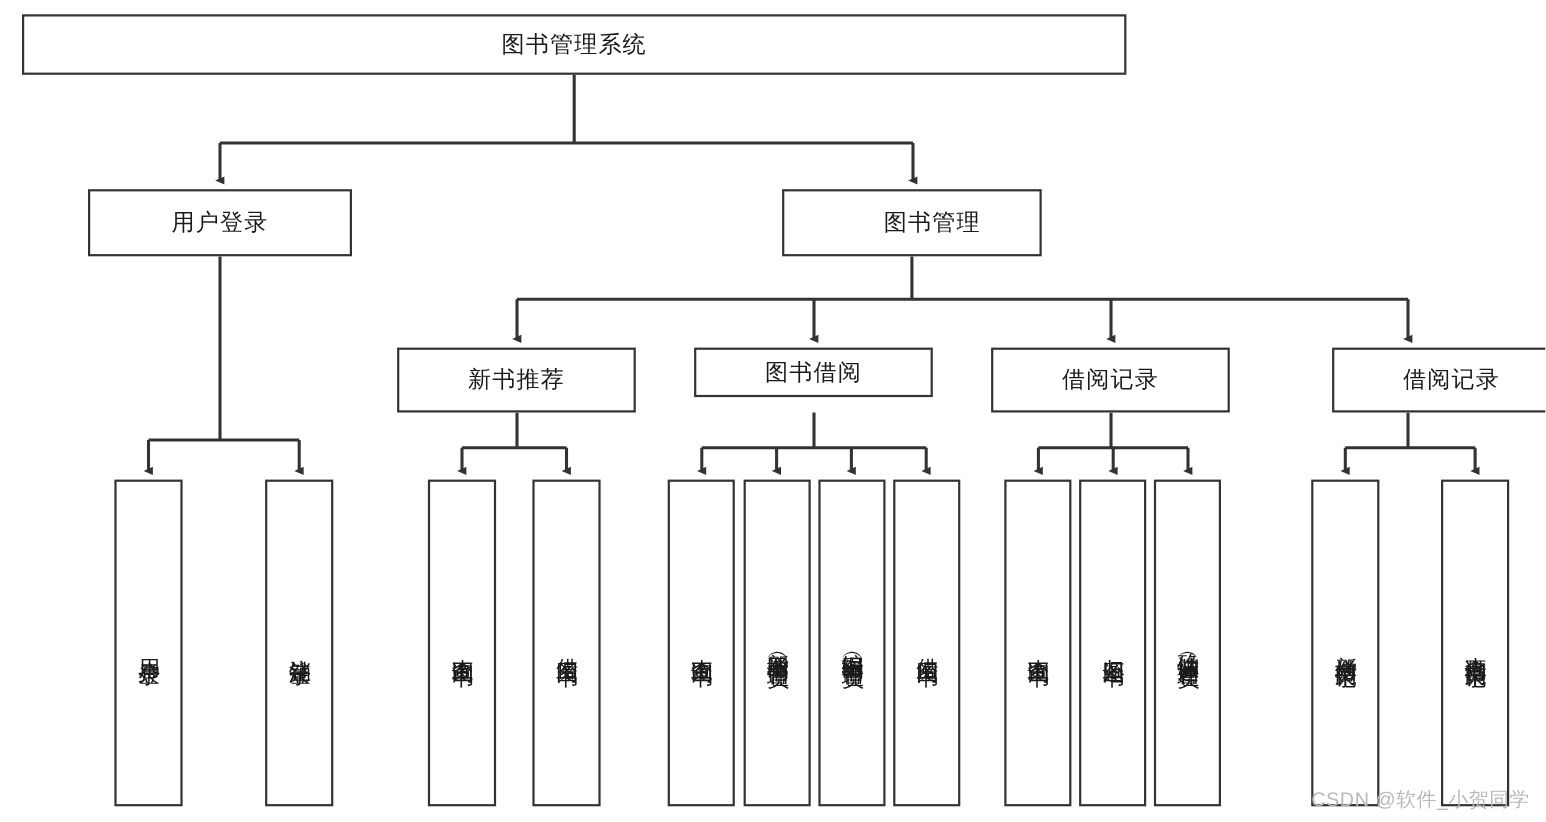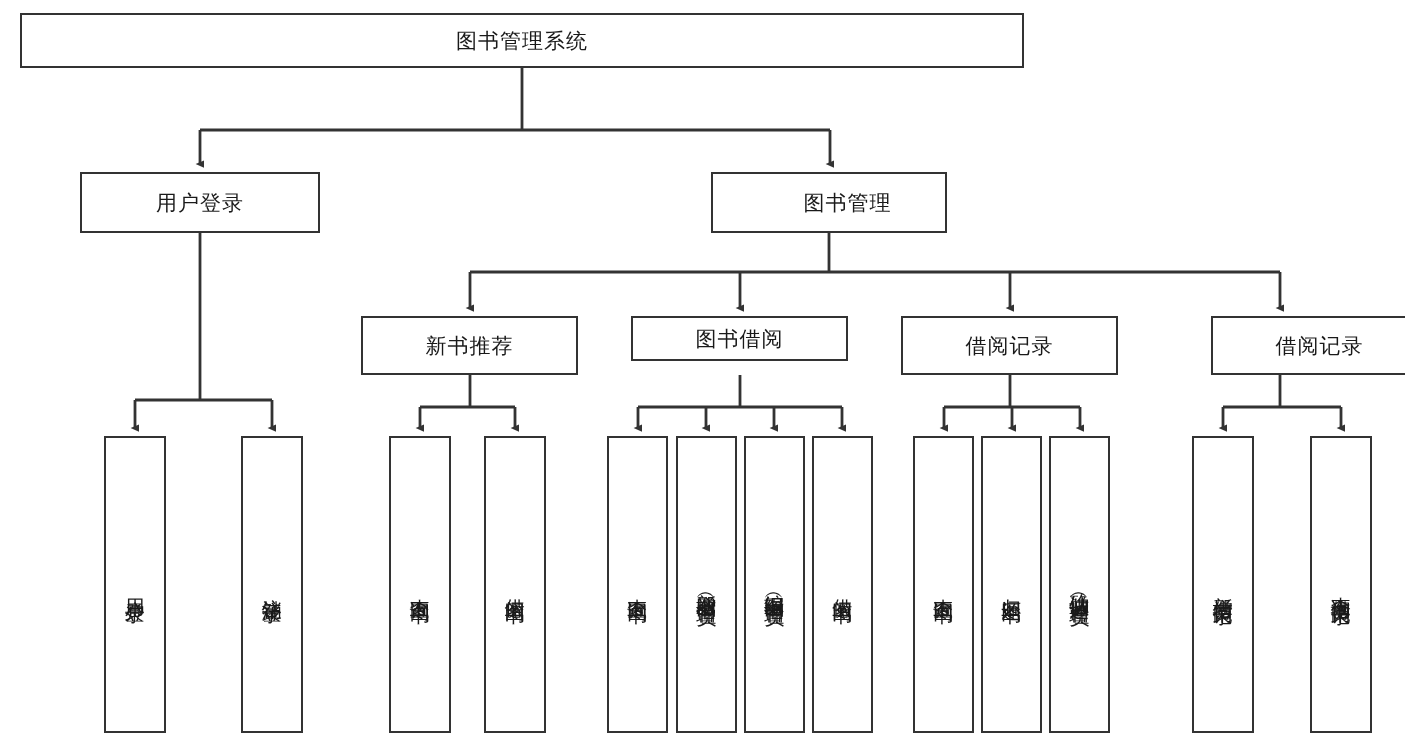--- a/index.html
+++ b/index.html
@@ -178,14 +178,15 @@
     <span class="label">确认归还（管理员）</span>
   </div>
 
   <div class="node vert" style="left:1192px; top:436px; width:62px; height:297px;">
     <span class="label">新增借阅记录</span>
   </div>
   <div class="node vert" style="left:1310px; top:436px; width:62px; height:297px;">
     <span class="label">查询借阅记录</span>
   </div>
 
+  <div class="watermark" style="left:1192px; top:715px;">CSDN @软件_小贺同学</div>
 
 </div>
 
 </body></html>

